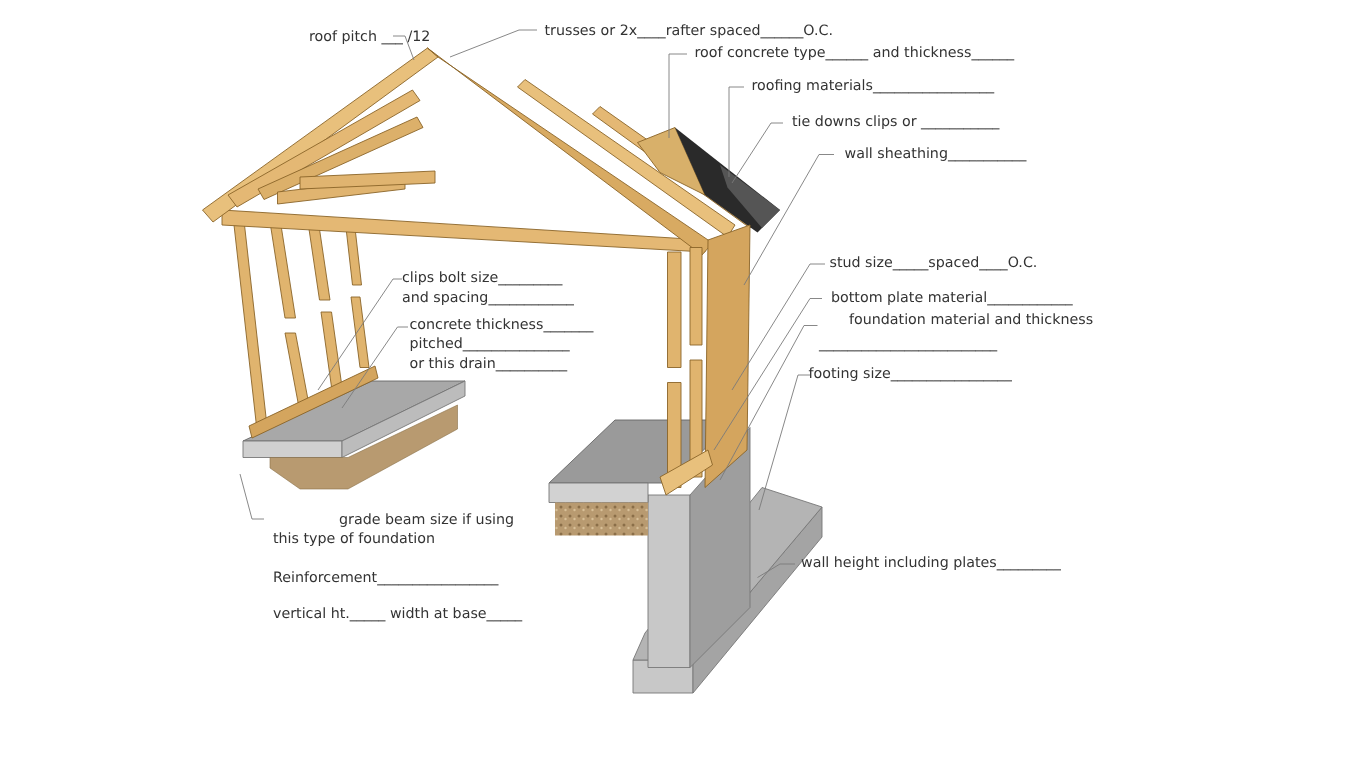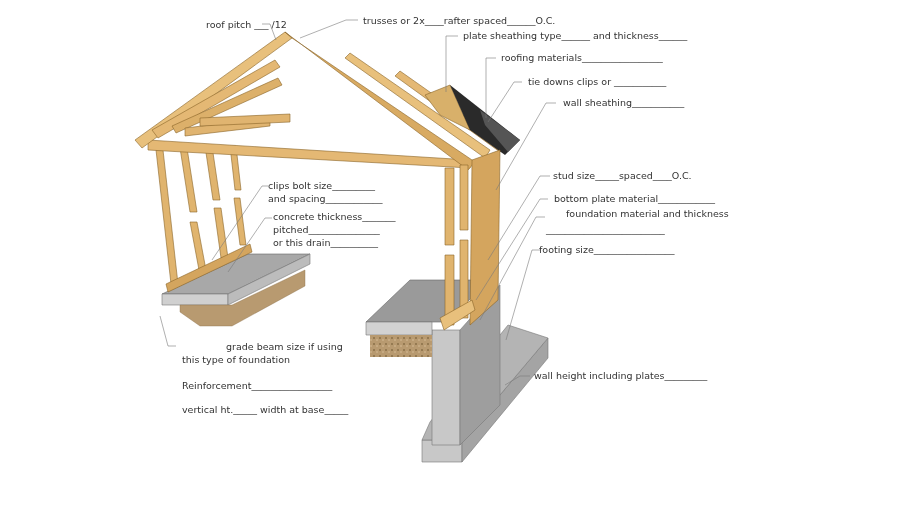--- a/index.html
+++ b/index.html
@@ -97,21 +97,21 @@
     <polyline points="540,250 532,250 506,340"></polyline>
     <polyline points="268,186 262,186 212,260"></polyline>
     <polyline points="272,218 265,218 228,272"></polyline>
     <polyline points="176,346 168,346 160,316"></polyline>
     <polyline points="530,376 520,376 505,385"></polyline>
   </g>
 </svg>
 
 <div class="label" style="left:178px;top:19px;margin-left:28px;">roof pitch ___ /12</div>
 <div class="label" style="left:363px;top:15px;">trusses or 2x____rafter spaced______O.C.</div>
-<div class="label" style="left:463px;top:30px;">plate sheathing type______ and thickness______</div>
+<div class="label" style="left:463px;top:30px;">roof concrete type______ and thickness______</div>
 <div class="label" style="left:501px;top:52px;">roofing materials_________________</div>
 <div class="label" style="left:528px;top:76px;">tie downs clips or ___________</div>
 <div class="label" style="left:563px;top:97px;">wall sheathing___________</div>
 <div class="label" style="left:553px;top:170px;">stud size_____spaced____O.C.</div>
 <div class="label" style="left:554px;top:193px;">bottom plate material____________</div>
 <div class="label" style="left:546px;top:208px;margin-left:20px;">foundation material and thickness</div>
 <div class="label" style="left:546px;top:224px;">_________________________</div>
 <div class="label" style="left:539px;top:244px;">footing size_________________</div>
 <div class="label" style="left:268px;top:180px;">clips bolt size_________</div>
 <div class="label" style="left:268px;top:193px;">and spacing____________</div>

